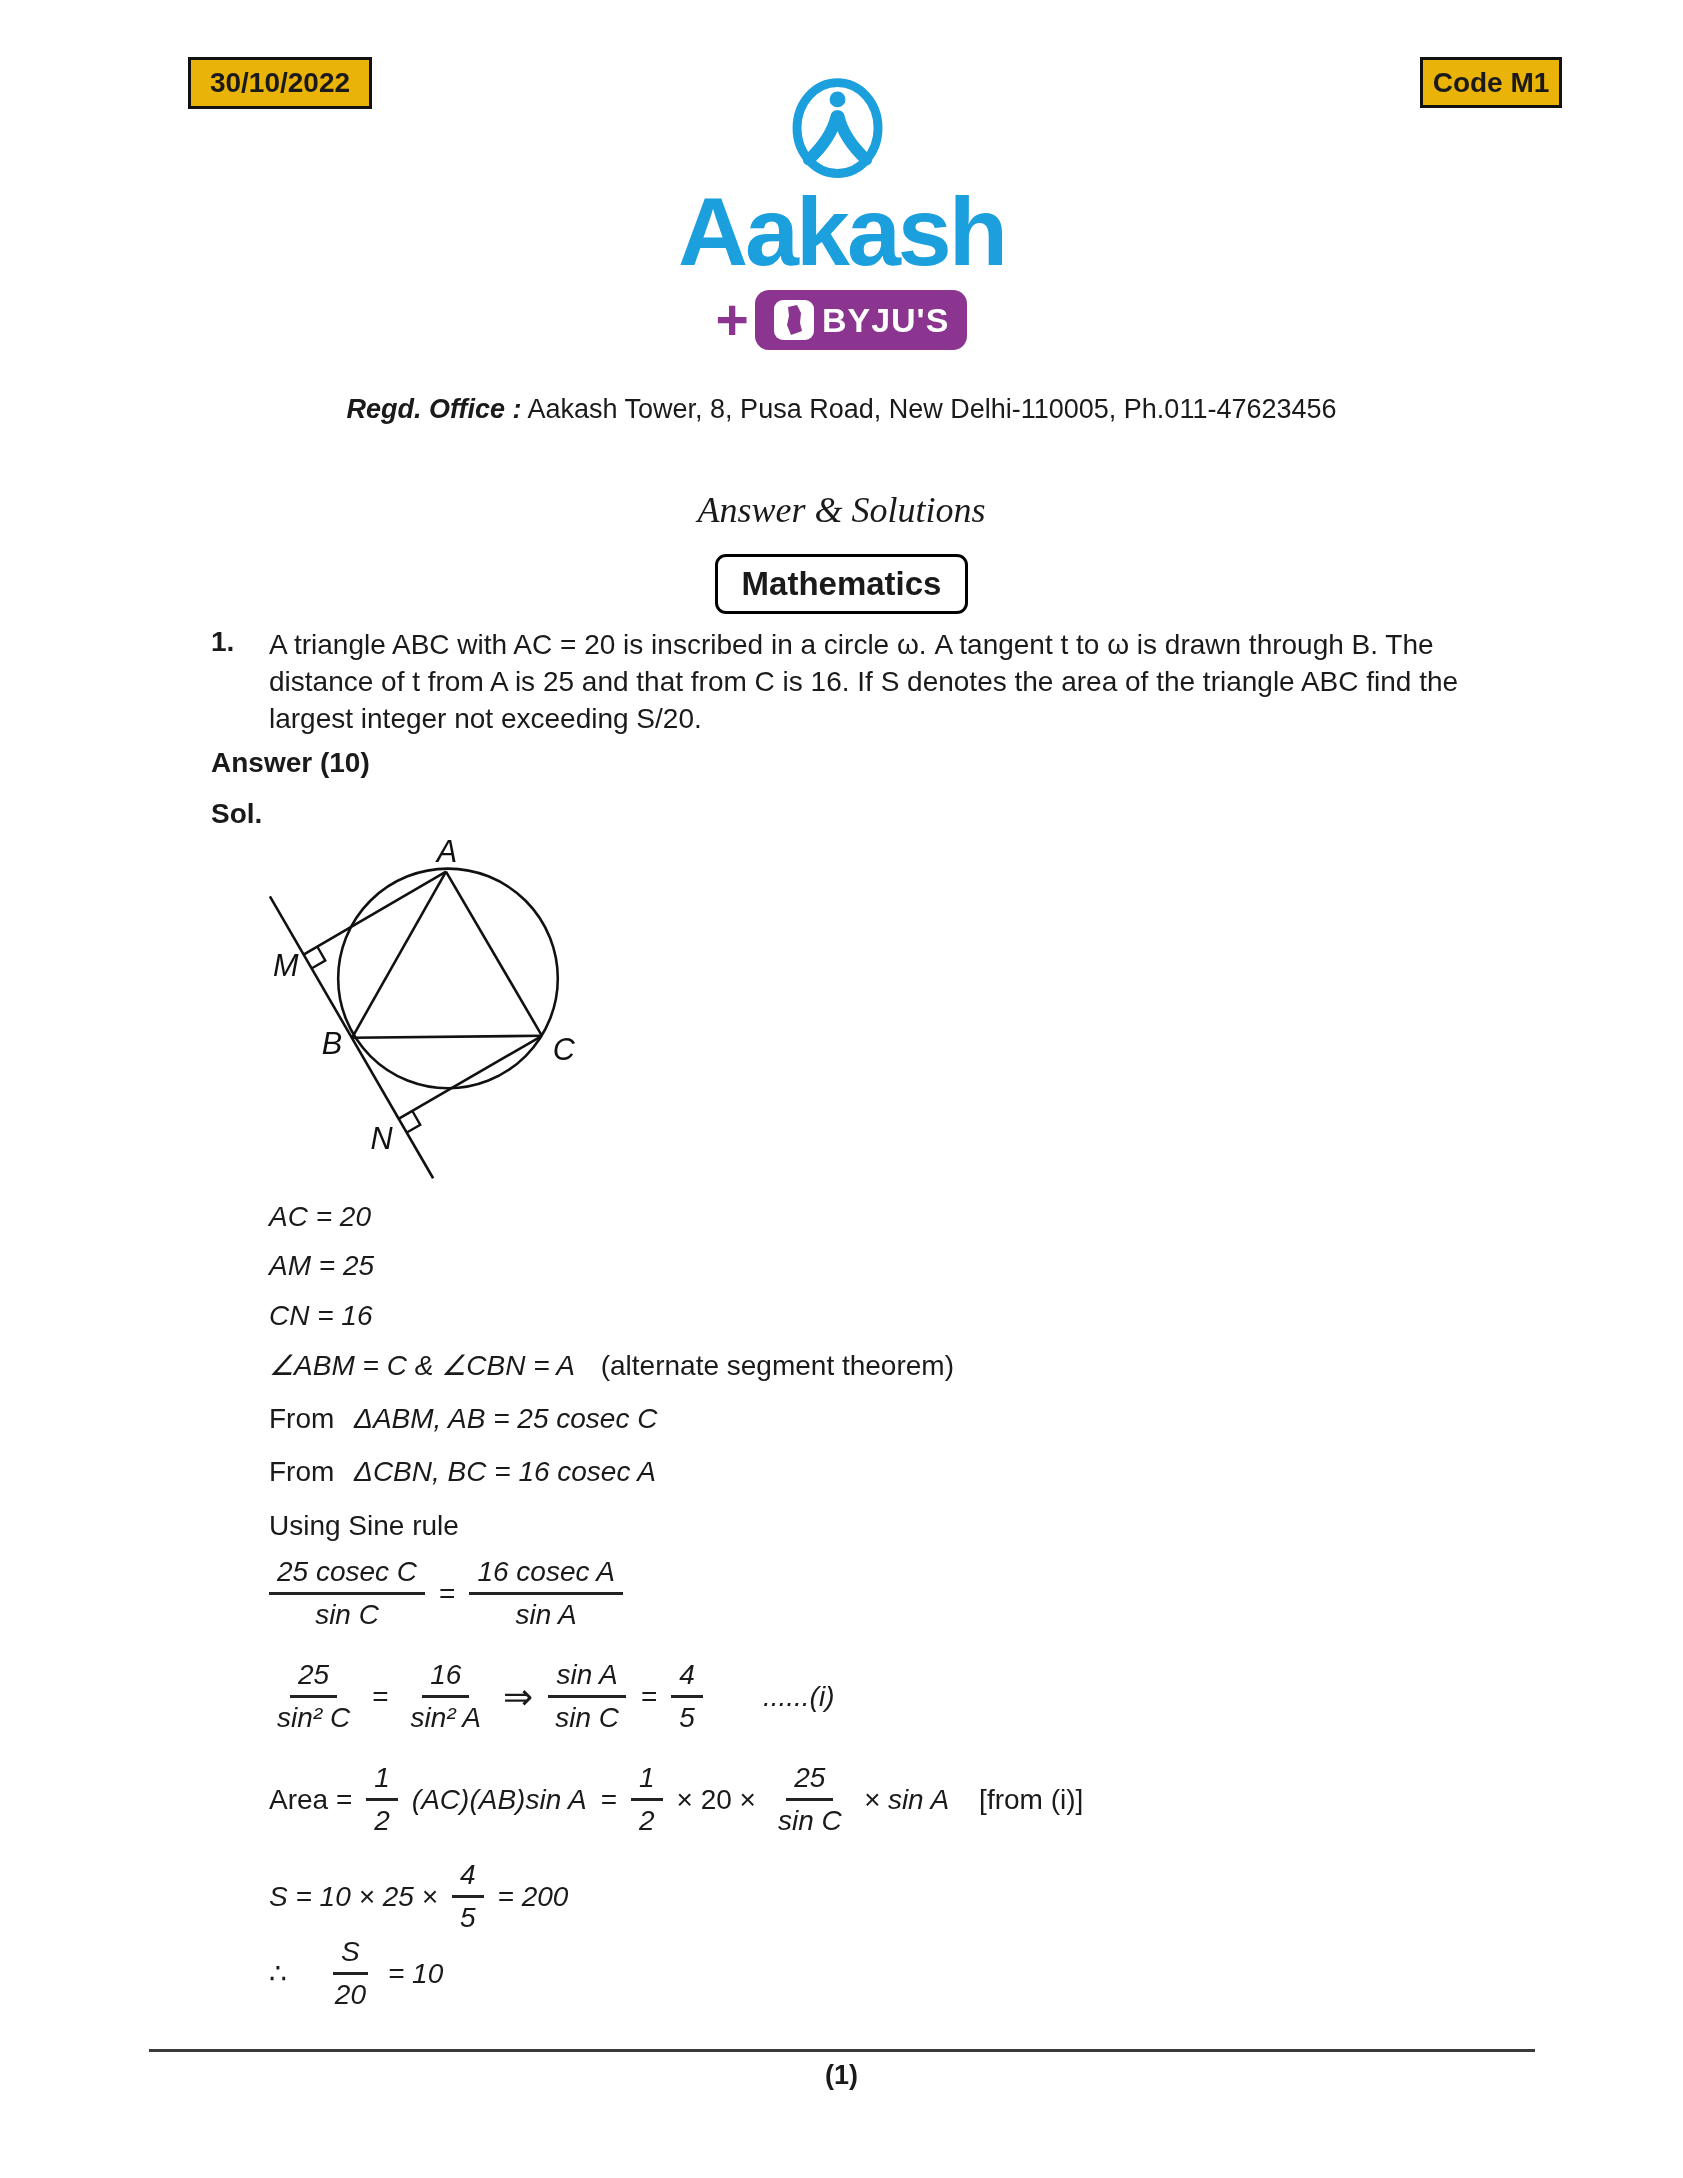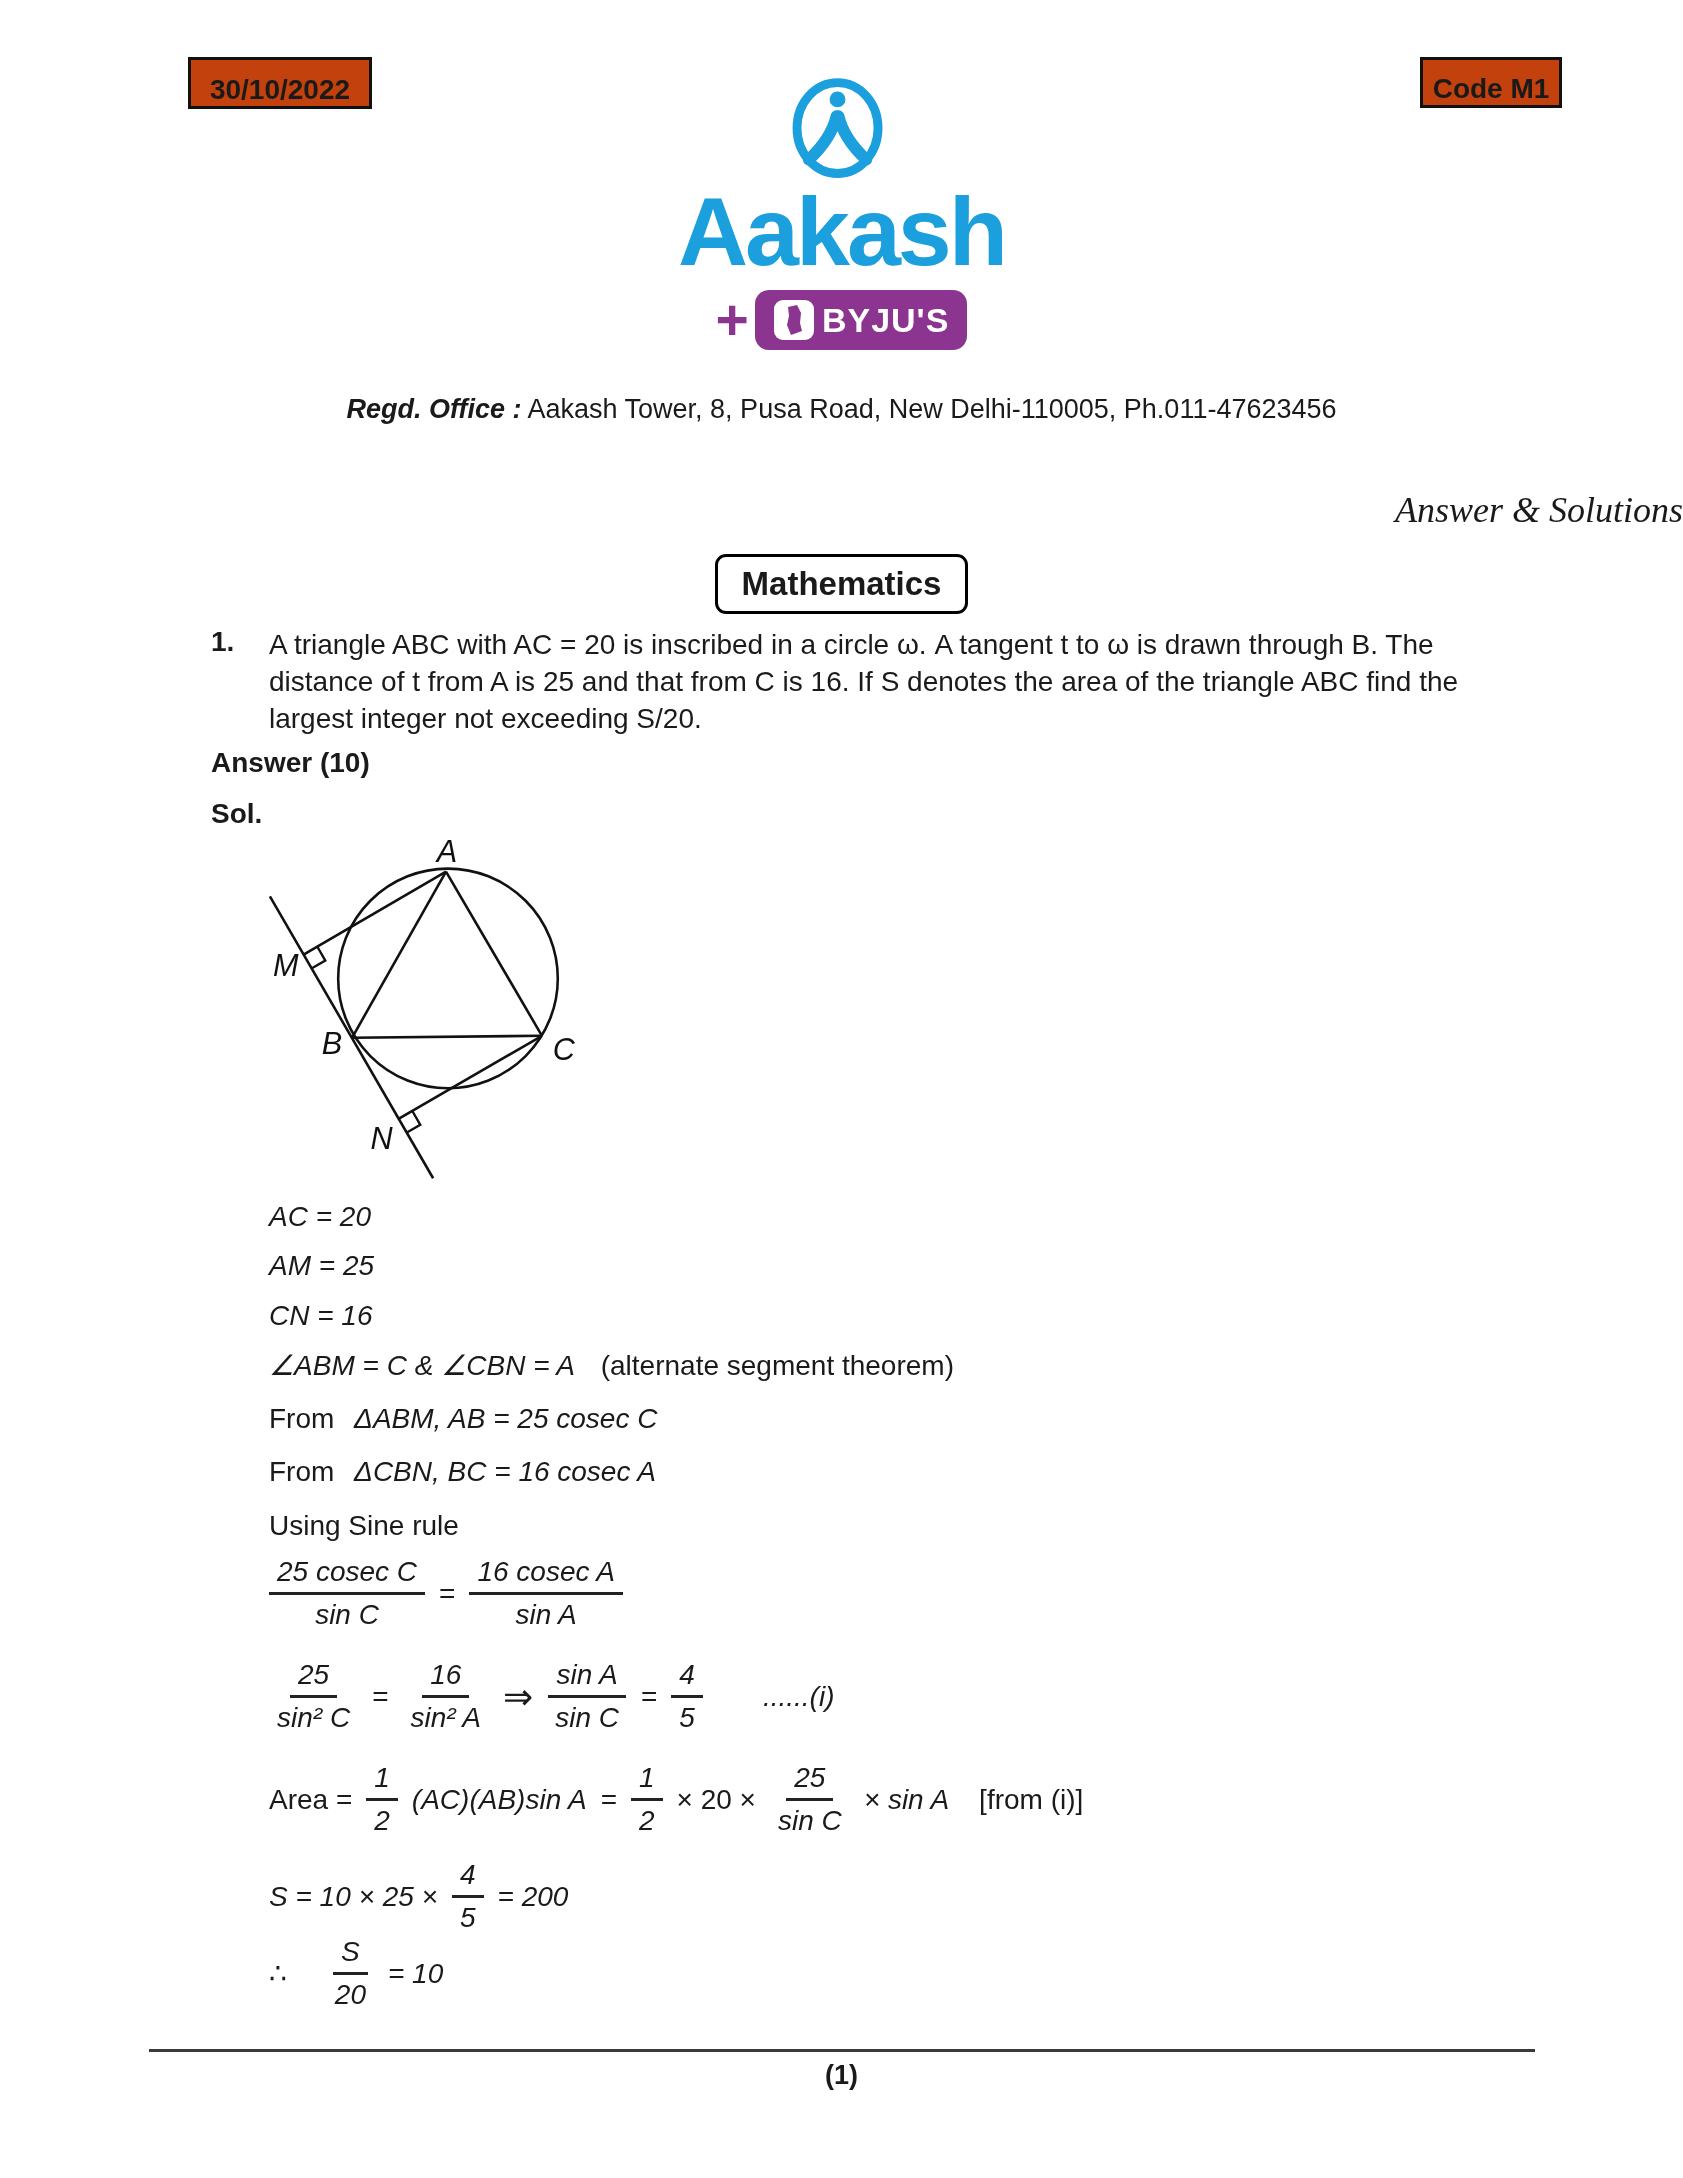--- a/index.html
+++ b/index.html
@@ -6,22 +6,22 @@
   html,body { background:#ffffff; }
   .page {
     position:relative; width:1683px; height:2178px; margin:0 auto;
     background:#ffffff; color:#1a1a1a;
     font-family:"Liberation Sans", sans-serif; overflow:hidden;
   }
   .abs { position:absolute; }
 
   
   .stamp-box {
-    border:3px solid #111; display:flex; align-items:flex-end; justify-content:center;
-    font-weight:bold; font-size:28px; background:#c2410c;
+    border:3px solid #111; display:flex; align-items:center; justify-content:center;
+    font-weight:bold; font-size:28px; background:#eab308;
   }
   .date-box  { left:188px; top:57px; width:184px; height:52px; }
   .code-box  { left:1420px; top:57px; width:142px; height:51px; }
 
   
   .brand-word {
     left:0; top:176px; width:1683px; text-align:center;
     font-size:97px; font-weight:bold; letter-spacing:-3px;
   }
   .byju-row {
@@ -36,21 +36,21 @@
   .byju-text { color:#fff; font-weight:bold; font-size:34px; letter-spacing:1px; }
 
   .regd-line { left:0; top:394px; width:1683px; text-align:center; font-size:27px; }
   .regd-label { font-weight:bold; font-style:italic; }
 
   .doc-title {
     left:0; top:422px; width:1683px; text-align:center;
     font-family:"Liberation Serif", serif; font-weight:bold; font-size:43px;
   }
   .doc-subtitle {
-    left:0; top:489px; width:1683px; text-align:right;
+    left:0; top:489px; width:1683px; text-align:center;
     font-family:"Liberation Serif", serif; font-style:italic; font-size:36px;
   }
   .subject-wrap { left:0; top:554px; width:1683px; display:flex; justify-content:center; }
   .subject-box {
     border:3px solid #000; border-radius:11px; padding:8px 24px;
     font-weight:bold; font-size:33px;
   }
 
   
   .q-number { left:211px; top:626px; font-weight:bold; font-size:28px; }

